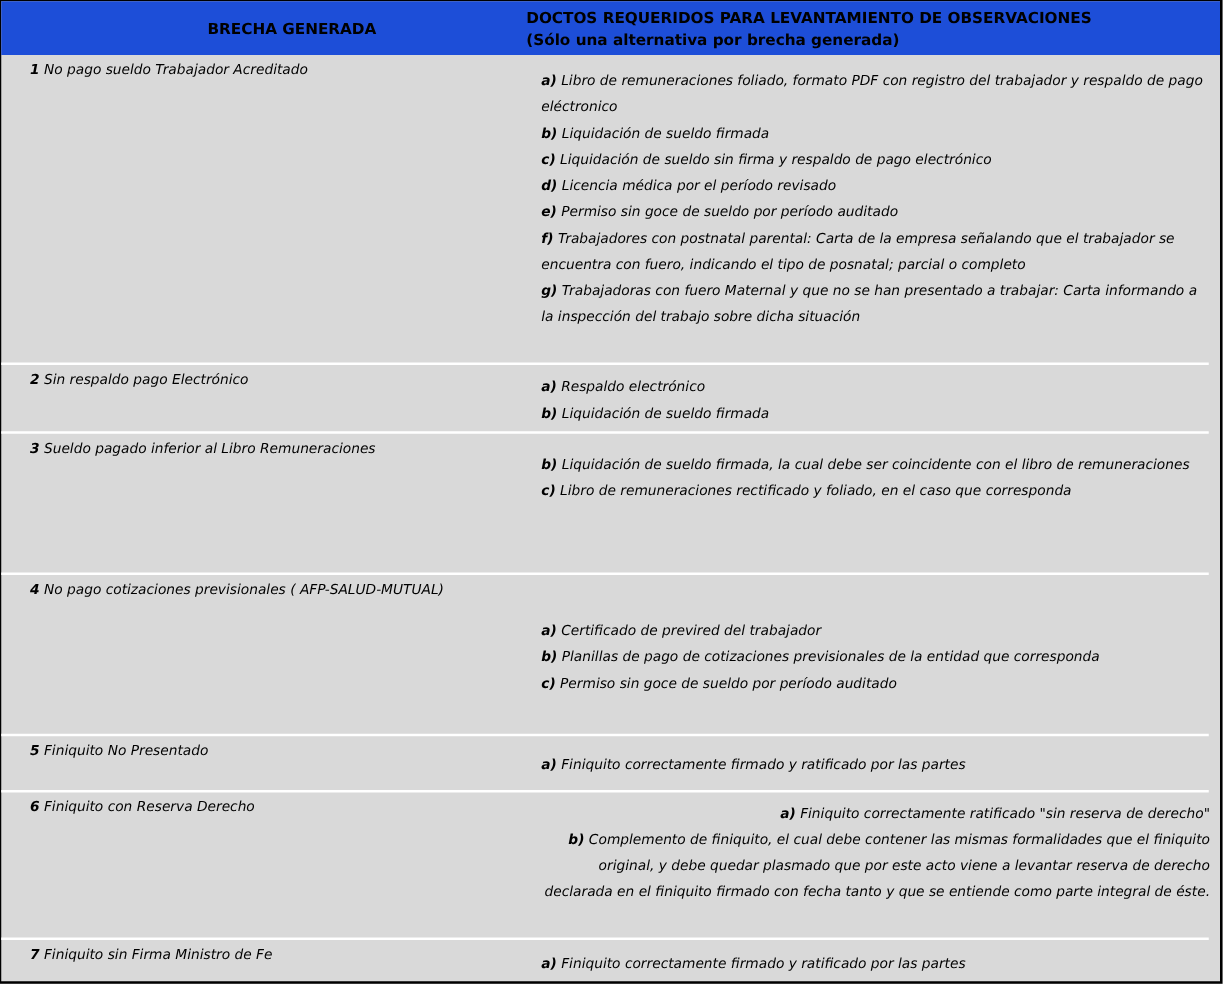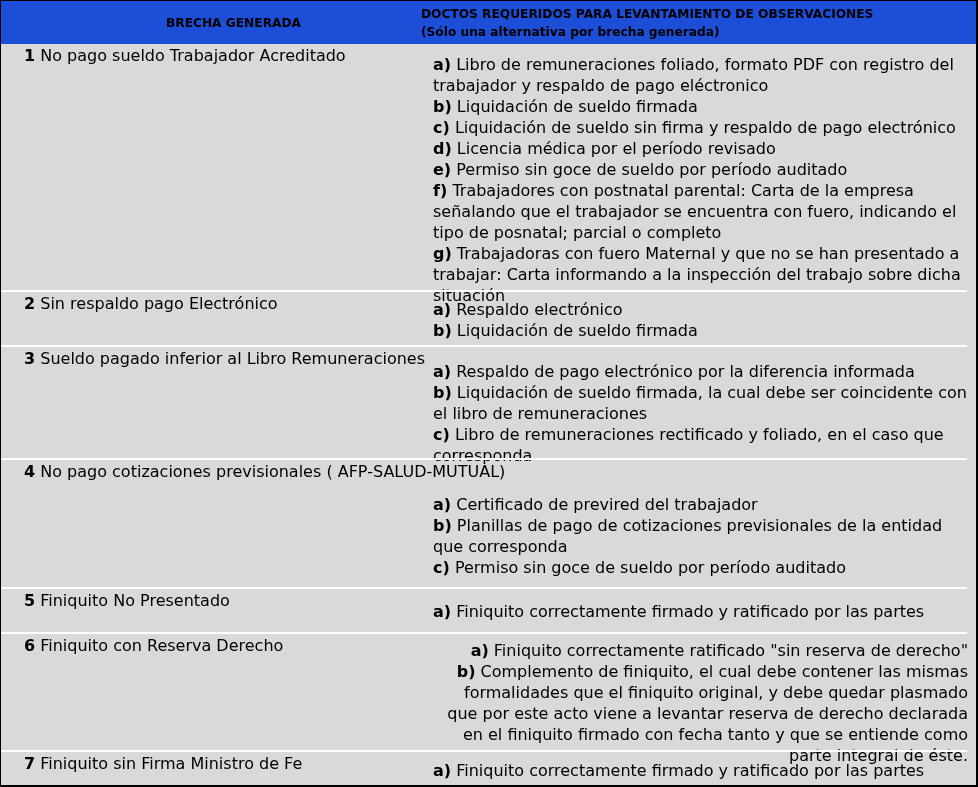--- a/index.html
+++ b/index.html
@@ -24,21 +24,22 @@
     display:flex; align-items:center; justify-content:center;
   }
   .hcol2 {
     position:absolute; left:420px; top:4px; width:555px;
     text-align:left; line-height:18px;
   }
   .row {
     position:absolute; left:0; width:966px;
     border-top:2px solid #ffffff;
     box-sizing:border-box;
-    font-size:16px;
+    font-size:11px;
+    font-style:italic;
   }
   .row.first { border-top:none; }
   .gap {
     position:absolute; left:23px; top:4px; white-space:nowrap; line-height:15px;
   }
   .gap b { font-weight:bold; }
   .docs {
     position:absolute; left:432px; width:535px; line-height:21px;
   }
   .docs .item b { font-weight:bold; }
@@ -72,21 +73,20 @@
     <div class="gap"><b>2</b> <span>Sin respaldo  pago Electrónico</span></div>
     <div class="docs" style="top:7px;">
       <div class="item"><b>a)</b> <span>Respaldo electrónico</span></div>
       <div class="item"><b>b)</b> <span>Liquidación de sueldo firmada</span></div>
     </div>
   </div>
 
   <div class="row" style="top:344px;height:113px;padding-left:24px;">
     <div class="gap"><b>3</b> <span>Sueldo pagado inferior al Libro Remuneraciones</span></div>
     <div class="docs" style="top:14px;">
-      <div class="item"><b>a)</b> <span>Respaldo de pago electrónico por la diferencia informada</span></div>
       <div class="item"><b>b)</b> <span>Liquidación de sueldo firmada, la cual debe ser coincidente con el libro de remuneraciones</span></div>
       <div class="item"><b>c)</b> <span>Libro de remuneraciones rectificado y foliado, en el caso que corresponda</span></div>
     </div>
   </div>
 
   <div class="row" style="top:457px;height:129px;">
     <div class="gap"><b>4</b> <span>No pago cotizaciones previsionales ( AFP-SALUD-MUTUAL)</span></div>
     <div class="docs" style="top:34px;">
       <div class="item"><b>a)</b> <span>Certificado de previred del trabajador</span></div>
       <div class="item"><b>b)</b> <span>Planillas de pago de cotizaciones previsionales de la entidad que corresponda</span></div>

